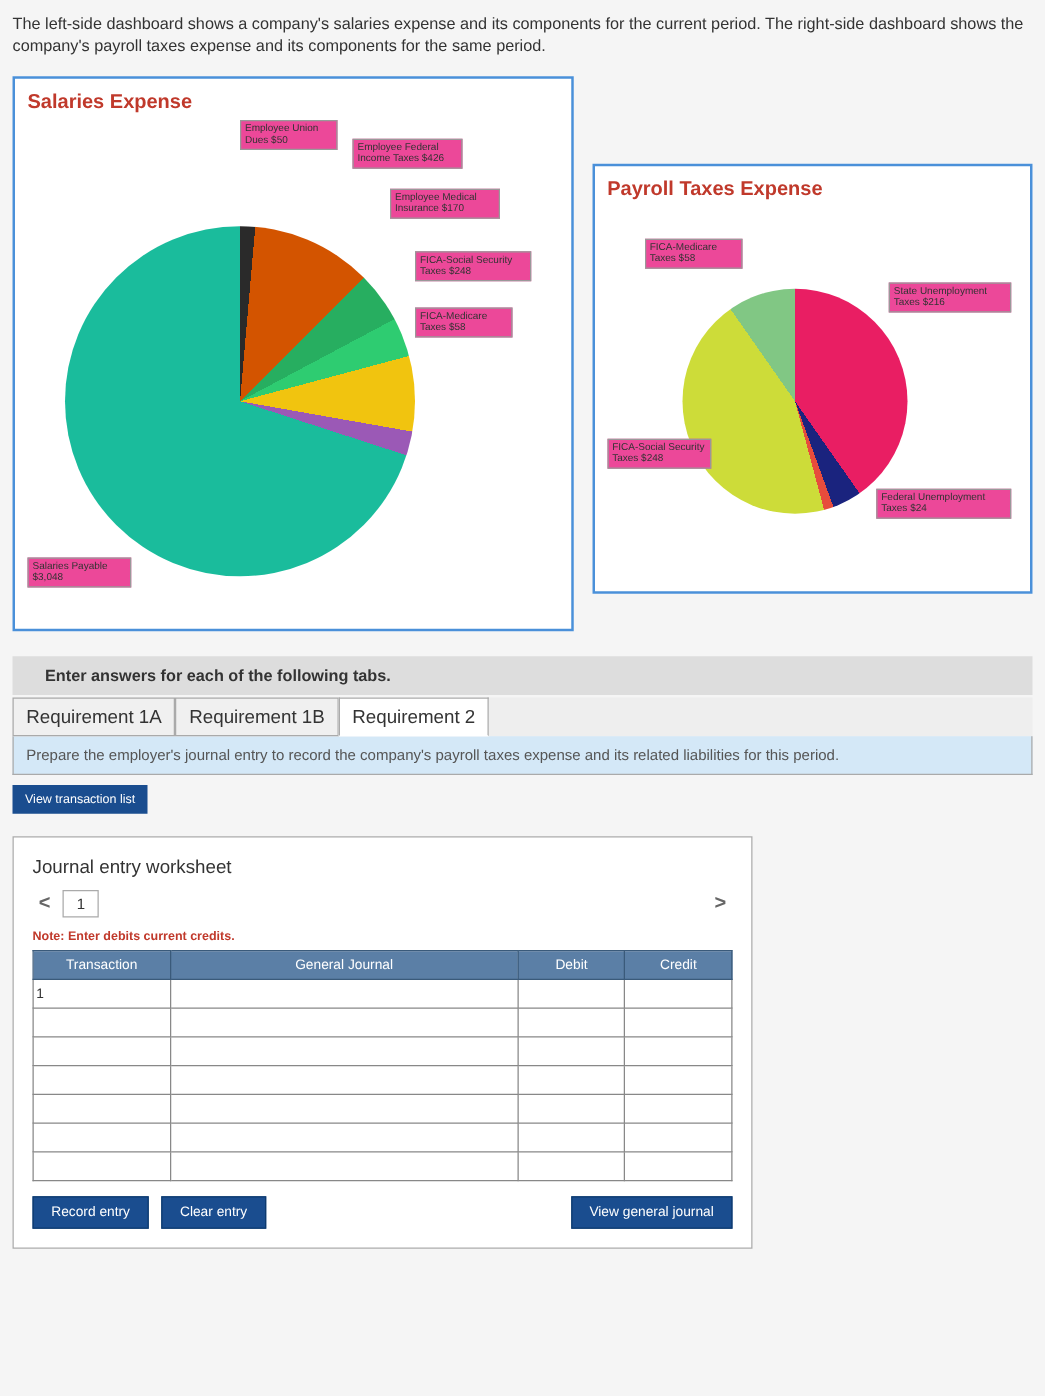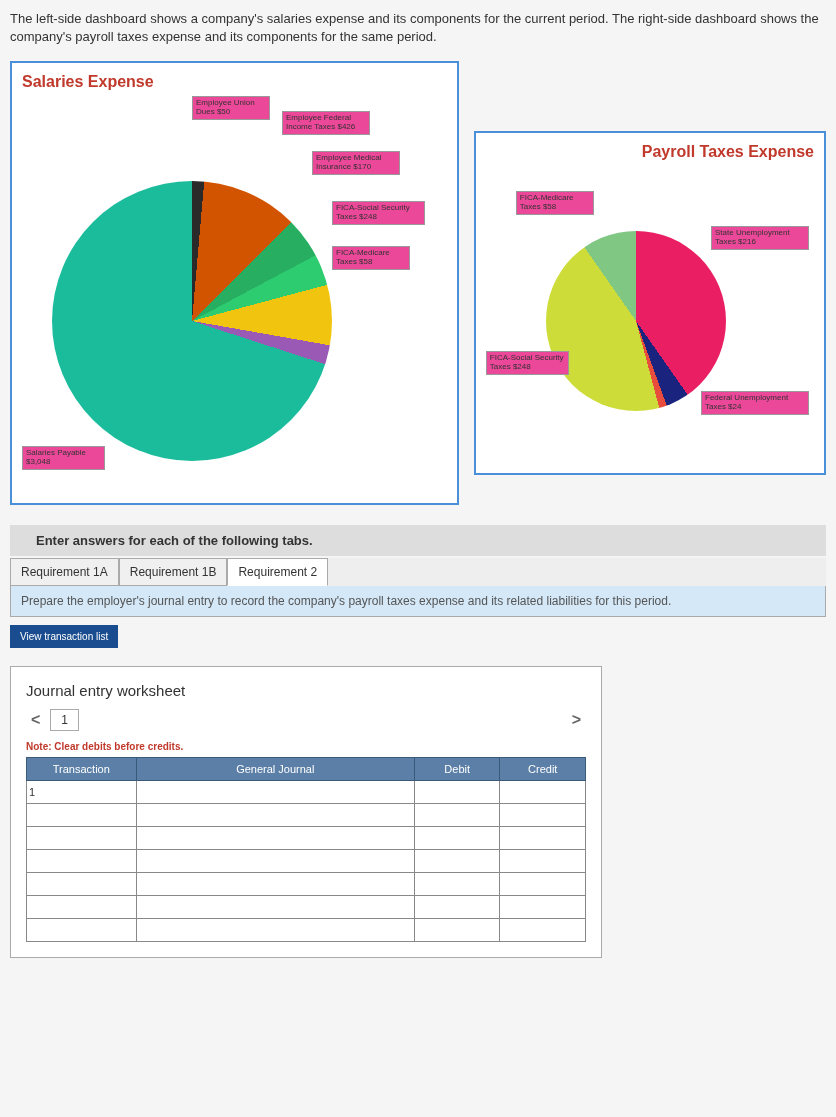--- a/index.html
+++ b/index.html
@@ -3,29 +3,29 @@
 <meta charset="utf-8">
 <style>
 body{margin:0;padding:10px;font-family:Arial,sans-serif;background:#f5f5f5;color:#333;width:816px}
 .intro{font-size:13px;line-height:1.4;margin-bottom:15px}
 .charts-row{display:flex;gap:15px;margin-bottom:20px}
 .chart-box{border:2px solid #4a90d9;background:#fff;padding:10px;position:relative}
 .chart-left{width:440px;height:420px}
 .chart-right{width:340px;height:320px;margin-top:70px}
 .chart-title{font-weight:bold;font-size:16px}
 .title-salaries{color:#c0392b}
-.title-payroll{color:#c0392b;text-align:right;margin-bottom:10px}
+.title-payroll{color:#c0392b;text-align:left;margin-bottom:10px}
 .pie-container{position:relative;width:100%;height:100%}
 .pie{border-radius:50%;position:absolute}
 .pie-left{width:280px;height:280px;left:30px;top:90px;background:conic-gradient(#2a2a2a 0deg 5deg,#d35400 5deg 45deg,#27ae60 45deg 62deg,#2ecc71 62deg 75deg,#f1c40f 75deg 100deg,#9b59b6 100deg 108deg,#1abc9c 108deg 360deg)}
 .pie-right{width:180px;height:180px;left:60px;top:60px;background:conic-gradient(#e91e63 0deg 145deg,#1a237e 145deg 160deg,#e74c3c 160deg 165deg,#cddc39 165deg 325deg,#81c784 325deg 360deg)}
 .label{position:absolute;font-size:8px;text-align:left;border:1px solid #999;background:#ec4899;padding:2px 3px;line-height:1.1}
 .instruction-bar{background:#ddd;padding:8px 26px;font-weight:bold;font-size:13px;margin-bottom:2px}
 .tabs-row{display:flex;background:#eee}
-.tab{border:1px solid #aaa;padding:6px 10px;font-size:12px;text-align:right;background:#f0f0f0;cursor:pointer}
+.tab{border:1px solid #aaa;padding:6px 10px;font-size:15px;text-align:right;background:#f0f0f0;cursor:pointer}
 .tab.active{background:#fff;border-bottom:1px solid #fff}
 .tab-content{background:#d4e8f7;padding:8px 10px;font-size:12px;color:#555;border:1px solid #aaa;border-top:none}
 .btn-primary{background:#1a4d8f;color:#fff;padding:6px 10px;font-size:10px;border:none;cursor:pointer;margin:8px 0}
 .worksheet{border:1px solid #aaa;padding:15px;background:#fff;margin-top:10px;width:560px}
 .ws-title{font-weight:normal;font-size:15px;margin-bottom:10px}
 .ws-nav{display:flex;align-items:center;gap:5px;margin-bottom:10px}
 .ws-nav-btn{font-size:16px;font-weight:bold;cursor:pointer;padding:0 5px;color:#666}
 .ws-nav-num{border:1px solid #aaa;padding:3px 10px;font-size:12px}
 .ws-nav-spacer{flex:1}
 .record-box{border:1px solid #ccc;padding:10px;font-size:12px;margin-bottom:8px}
@@ -89,21 +89,21 @@
   <div class="ws-title">Journal entry worksheet</div>
 
   <div class="ws-nav">
     <span class="ws-nav-btn">&lt;</span>
     <span class="ws-nav-num">1</span>
     <span class="ws-nav-spacer"></span>
     <span class="ws-nav-btn">&gt;</span>
   </div>
 
 
-  <div class="note">Note: Clear debits before credits.</div>
+  <div class="note">Note: Enter debits current credits.</div>
 
   <table class="je-table">
     <thead>
       <tr>
         <th class="col-trans">Transaction</th>
         <th class="col-gj">General Journal</th>
         <th class="col-dc">Debit</th>
         <th class="col-dc">Credit</th>
       </tr>
     </thead>
@@ -146,16 +146,22 @@
         </tr>
       <tr>
           <td></td>
           <td></td>
           <td></td>
           <td></td>
         </tr>
     </tbody>
   </table>
 
+  <div class="btn-row">
+    <button class="btn-dark">Record entry</button>
+    <button class="btn-dark">Clear entry</button>
+    <span class="btn-row-spacer"></span>
+    <button class="btn-dark">View general journal</button>
+  </div>
 </div>
 
 
 
 
 </body></html>

